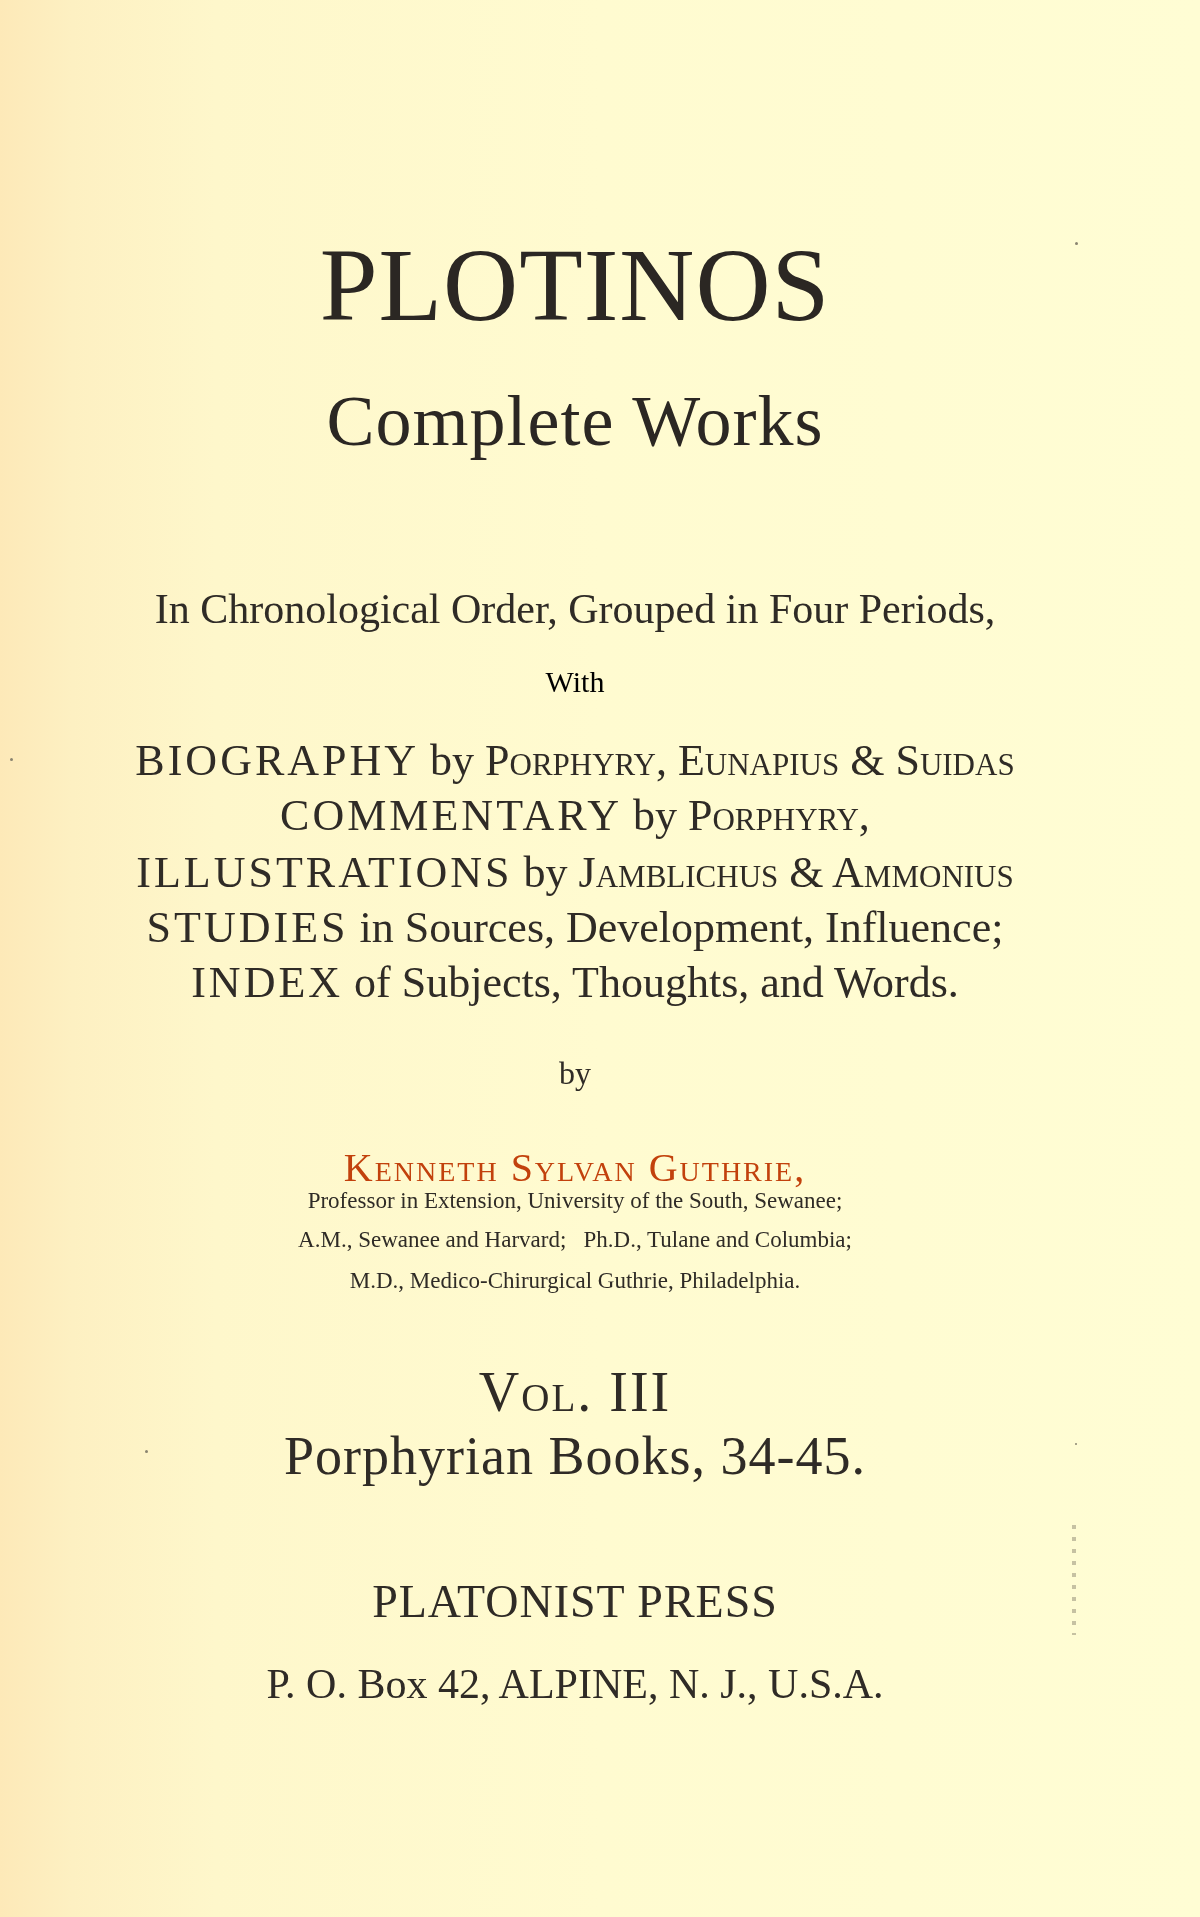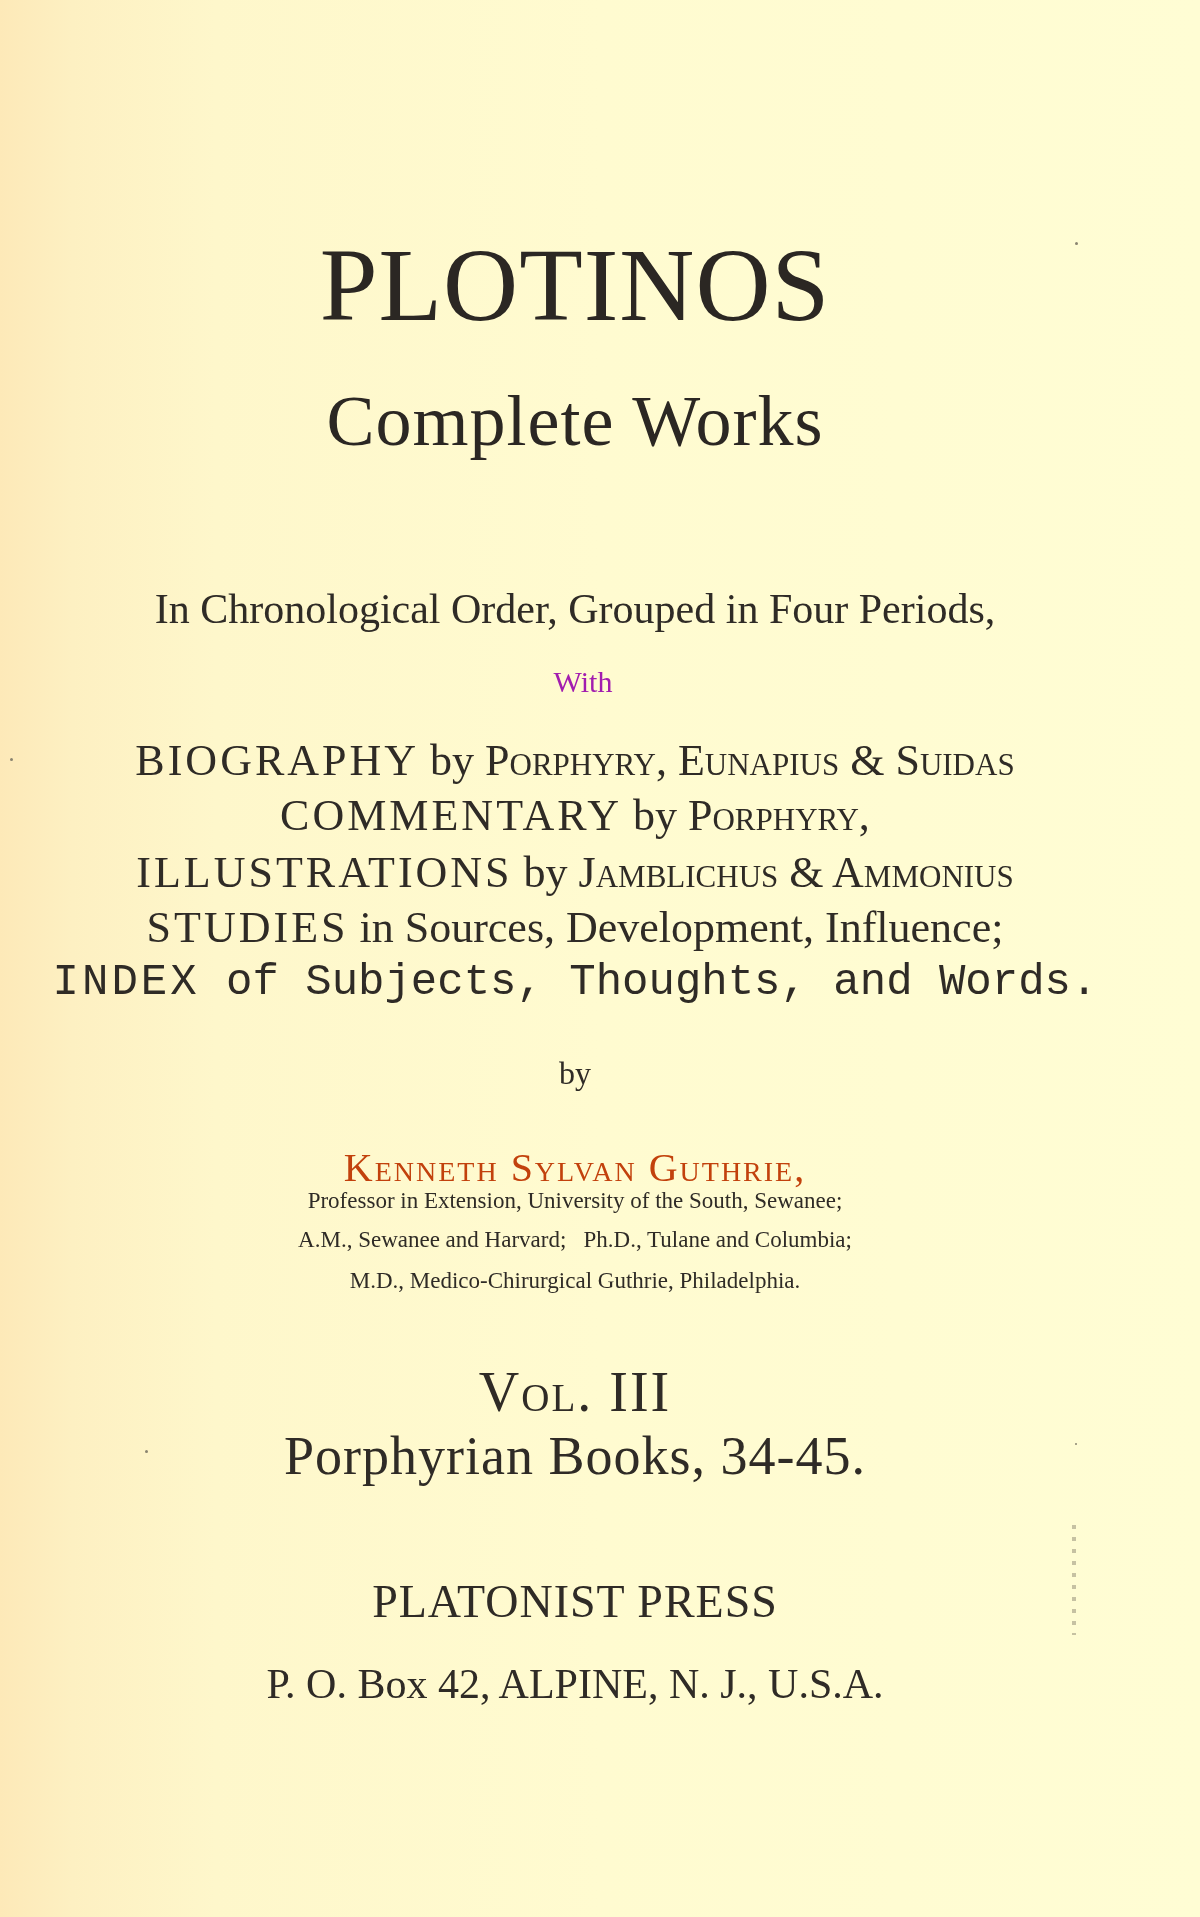--- a/index.html
+++ b/index.html
@@ -45,35 +45,34 @@
       color: #2b2723;
     }
     .subtitle {
       top: 565px;
       font-size: 42px;
       color: #2f2b26;
     }
     .with {
       top: 645px;
       font-size: 30px;
-      color: #a21caf;
-      padding-left: 8px;
+      color: #000000;
     }
     .content-line {
       font-size: 44px;
       color: #2f2b26;
     }
     .content-line .caps {
       letter-spacing: 3px;
     }
     .c1 { top: 715px; }
     .c2 { top: 770px; }
     .c3 { top: 827px; }
     .c4 { top: 882px; }
-    .c5 { top: 937px; font-family: Liberation Mono, monospace; }
+    .c5 { top: 937px; }
     .by {
       top: 1035px;
       font-size: 32px;
       color: #2f2b26;
     }
     .author {
       top: 1124px;
       font-size: 40px;
       letter-spacing: 2px;
       color: #c2410c;

